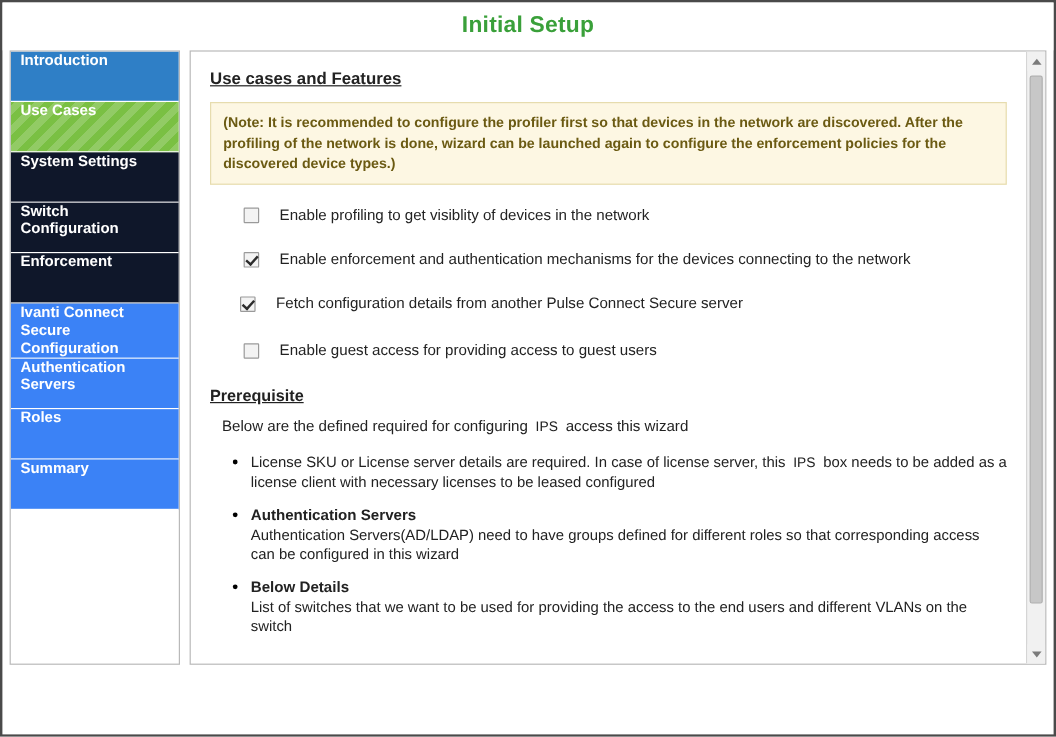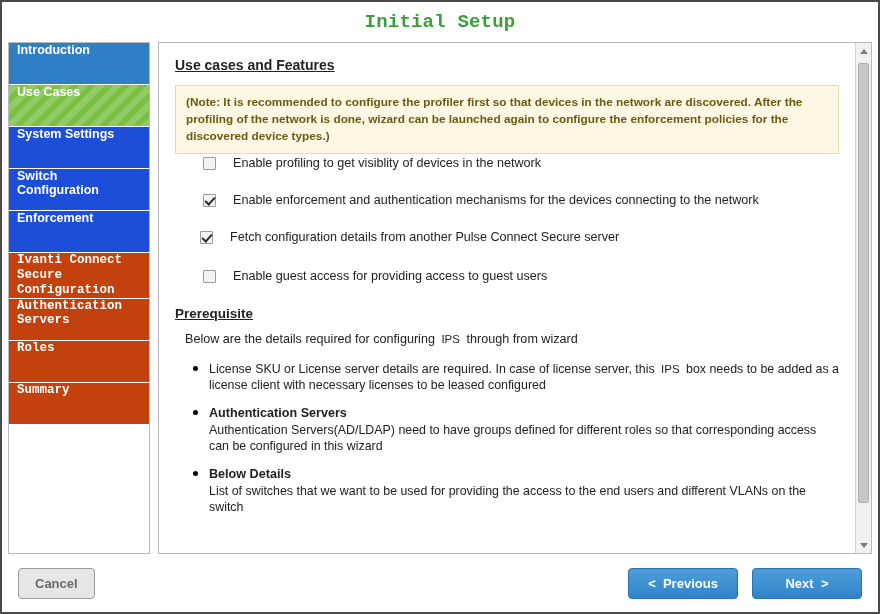--- a/index.html
+++ b/index.html
@@ -15,21 +15,20 @@
     border: 2px solid #4a4a4a;
     background: #ffffff;
     overflow: hidden;
   }
   .title-bar {
     height: 40px;
     display: flex;
     align-items: center;
     justify-content: center;
     background: #ffffff;
-    font-family: Liberation Mono, monospace;
   }
   .title-text {
     color: #3aa03a;
     font-size: 19px;
     font-weight: bold;
     letter-spacing: 0.2px;
   }
   .body-area {
     position: absolute;
     left: 0; top: 40px; right: 0; bottom: 58px;
@@ -63,25 +62,24 @@
     background: #7ac043;
     background-image: repeating-linear-gradient(
       -45deg,
       rgba(255,255,255,0.18) 0px,
       rgba(255,255,255,0.18) 6px,
       rgba(255,255,255,0) 6px,
       rgba(255,255,255,0) 12px
     );
   }
   .nav-item.done {
-    background: #1d4ed8;
+    background: #0f172a;
   }
   .nav-item.pending {
-    background: #c2410c;
-    font-family: Liberation Mono, monospace;
+    background: #3b82f6;
   }
   .nav-item.tall {
     height: 46px;
     line-height: 15px;
     align-items: center;
   }
   .nav-item .lbl {
     display: block;
     white-space: pre-line;
   }
@@ -108,21 +106,21 @@
     margin: 0 0 12px 0;
   }
   .note-box {
     background: #fdf7e3;
     border: 1px solid #e6dcae;
     color: #6b5a12;
     font-size: 11.8px;
     font-weight: bold;
     line-height: 17px;
     padding: 8px 10px;
-    margin-bottom: 2px;
+    margin-bottom: 18px;
   }
   .check-row {
     display: flex;
     align-items: flex-start;
     margin-bottom: 22px;
     font-size: 12.6px;
     color: #222;
     padding-left: 28px;
   }
   .check-row.indented { padding-left: 25px; margin-bottom: 24px; }
@@ -319,23 +317,23 @@
         </div>
 
         <div class="check-row">
           <span class="cb"></span>
           <span class="check-label">Enable guest access for providing access to guest users</span>
         </div>
 
         <div class="prereq-title">Prerequisite</div>
 
         <p class="prereq-lead">
-          <span>Below are the details required for configuring</span>
+          <span>Below are the defined required for configuring</span>
           <span class="token">IPS</span>
-          <span>through from wizard</span>
+          <span>access this wizard</span>
         </p>
 
         <ul class="prereq-list">
           <li>
             <span class="li-desc">
               <span>License SKU or License server details are required. In case of license server, this</span>
               <span class="token">IPS</span>
               <span>box needs to be added as a license client with necessary licenses to be leased configured</span>
             </span>
           </li>
@@ -357,27 +355,14 @@
           </div>
         <div class="sb-thumb"></div>
         <div class="sb-arrow down">
             <span></span>
           </div>
       </div>
     </div>
 
   </div>
 
-  <div class="footer">
-    <button class="btn btn-cancel">Cancel</button>
-    <div class="right-group">
-      <button class="btn btn-nav">
-        <span>&lt;</span>
-        &nbsp;<span>Previous</span>
-      </button>
-      <button class="btn btn-nav">
-        <span>Next</span>&nbsp;
-        <span>&gt;</span>
-      </button>
-    </div>
-  </div>
 
 </div>
 
 </body></html>

